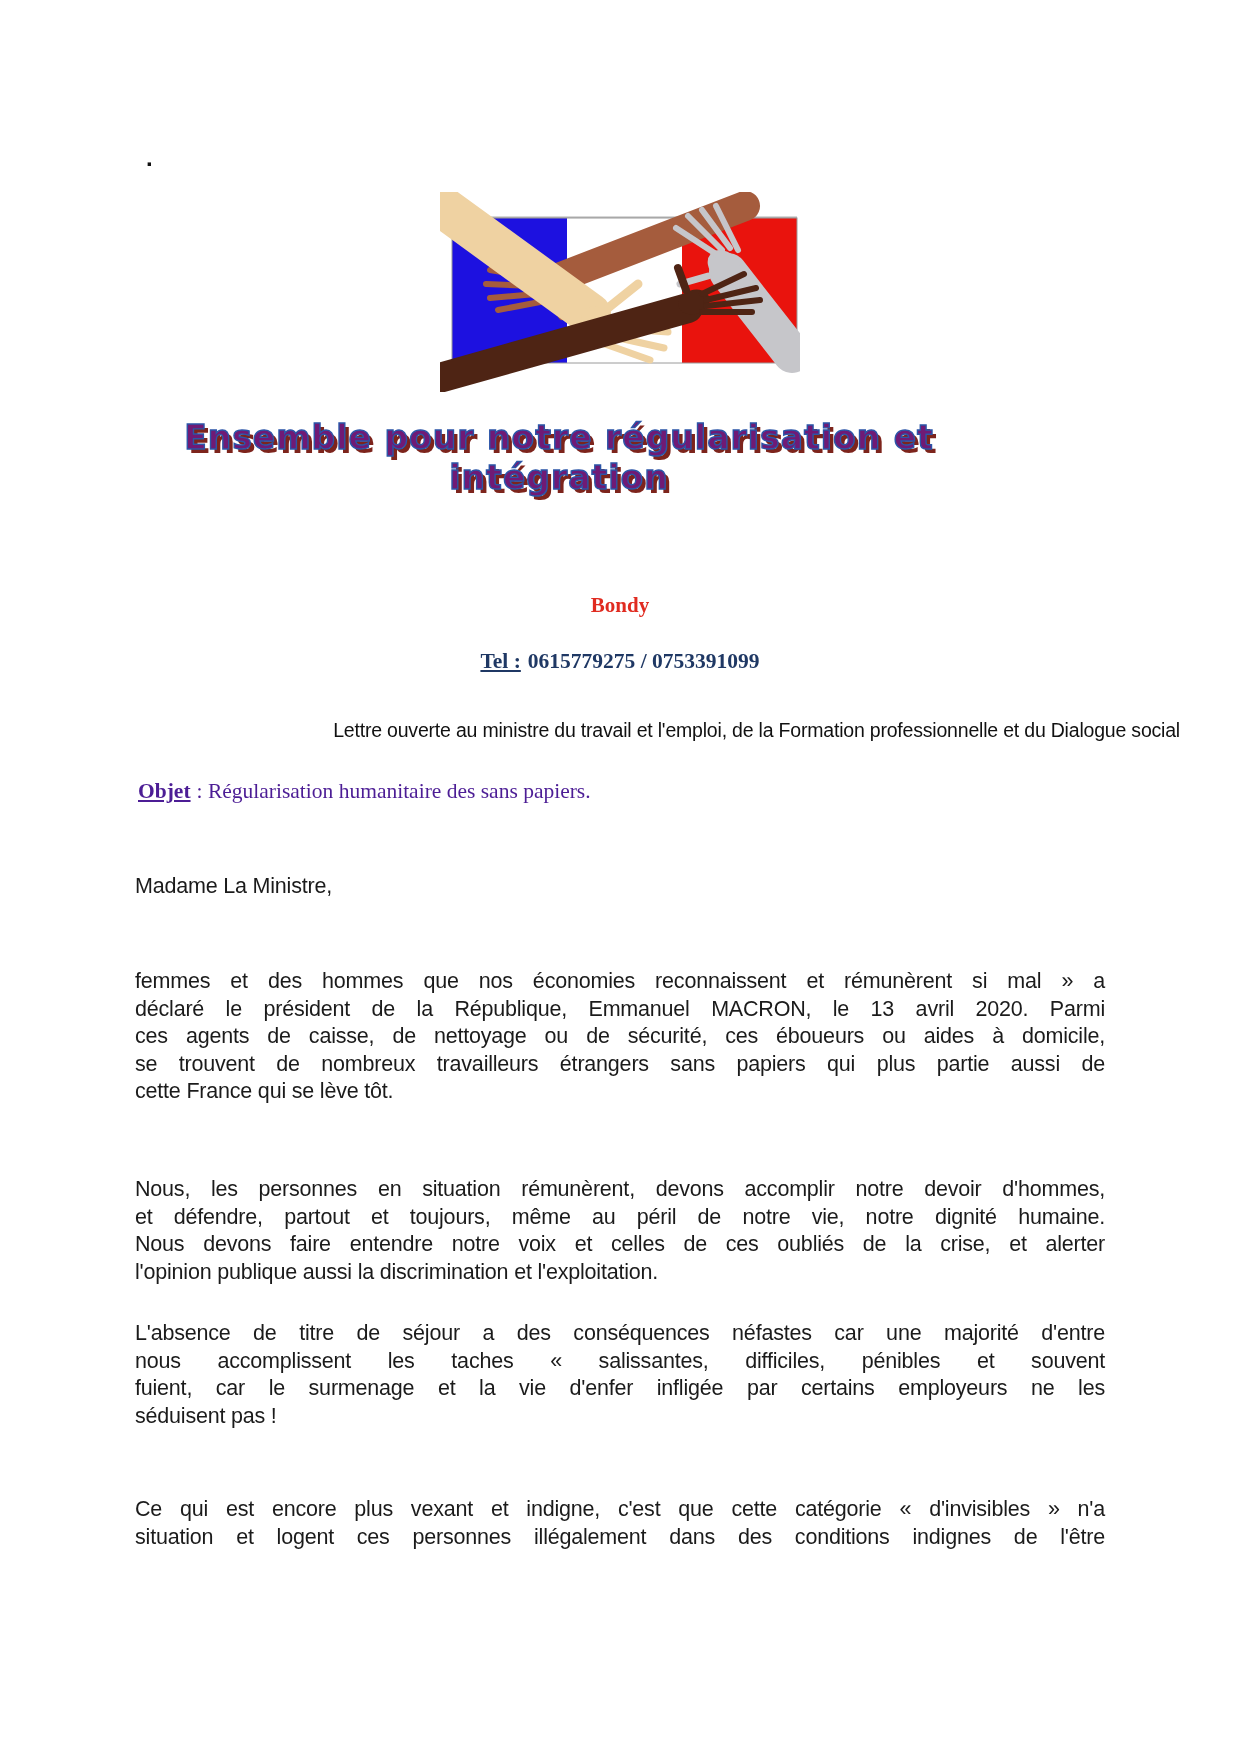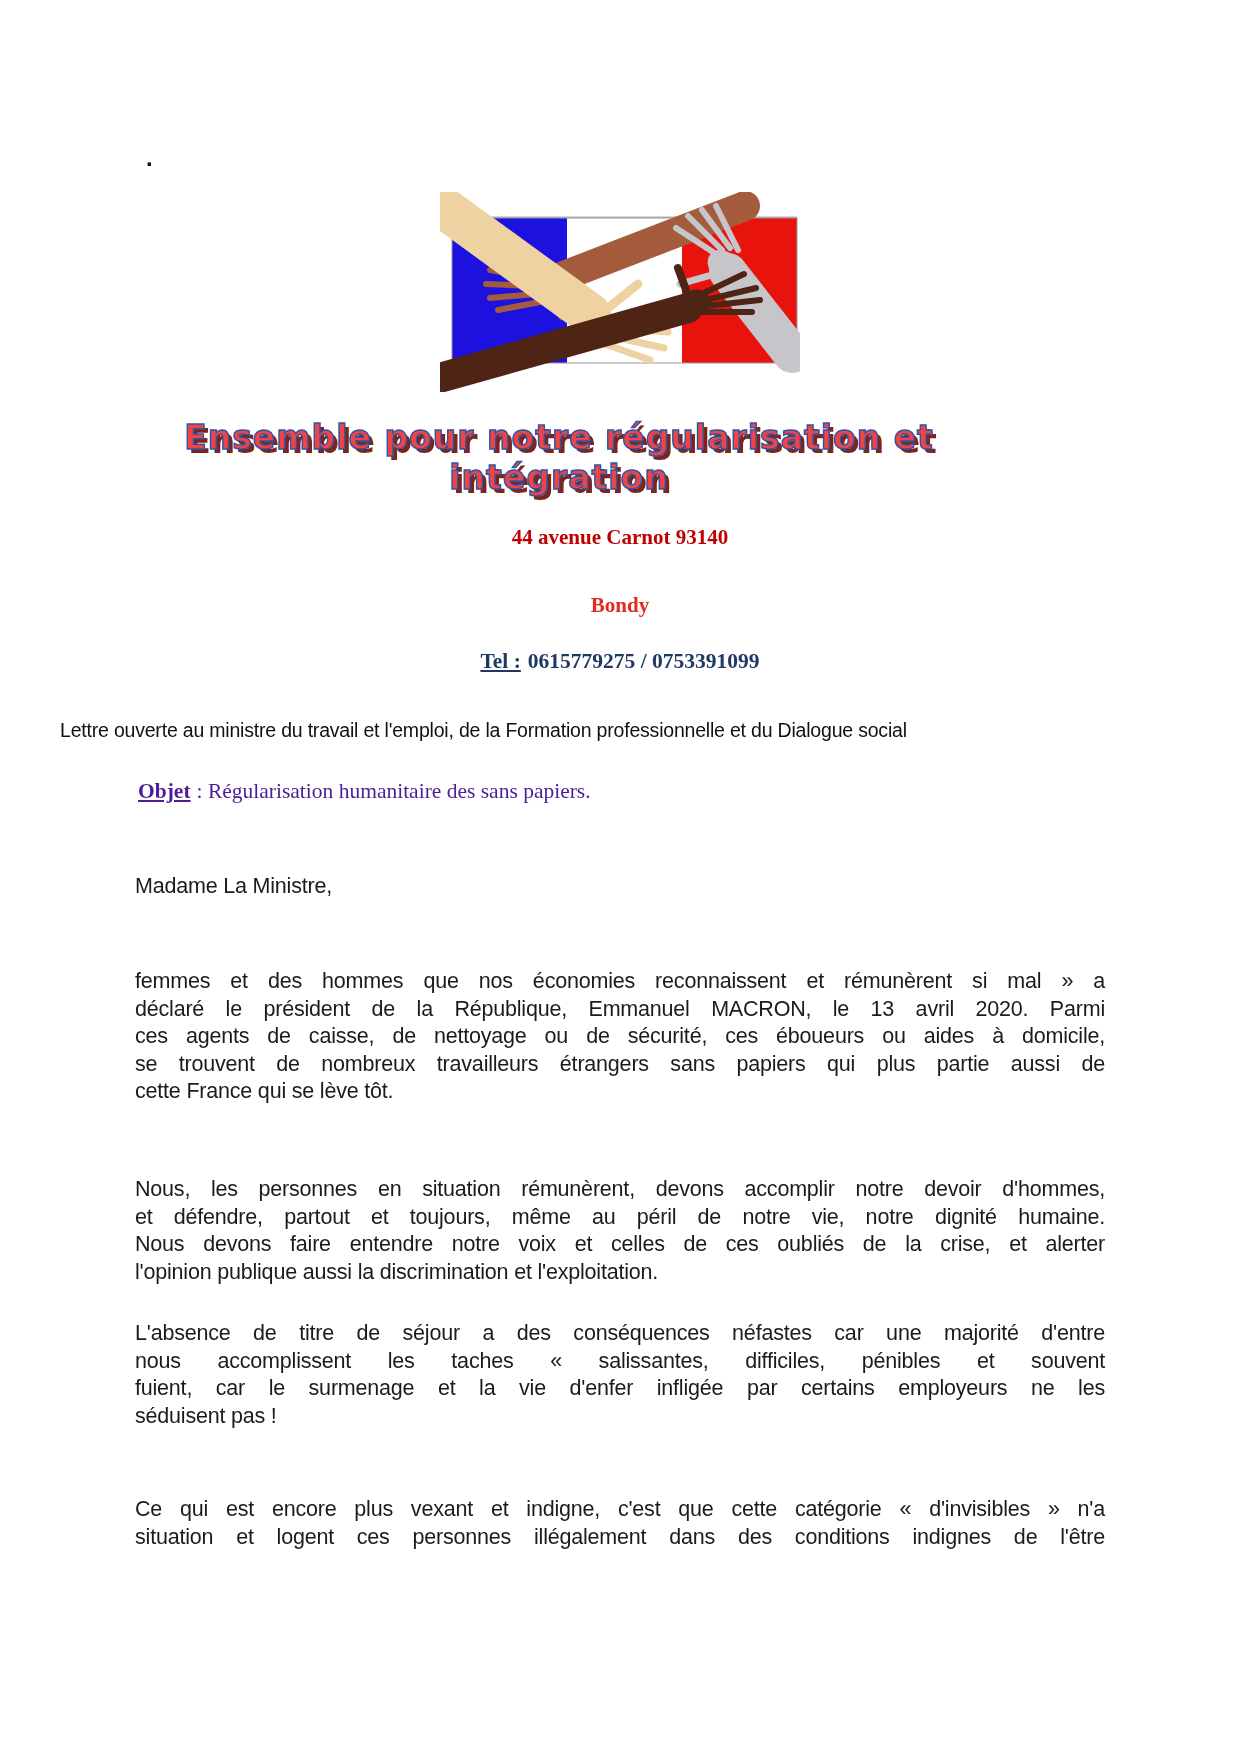--- a/index.html
+++ b/index.html
@@ -18,21 +18,21 @@
   }
   .logo-wrap{
     position:absolute;left:440px;top:192px;width:360px;height:200px;
   }
   .wordart{
     position:absolute;left:0;top:418px;width:1118px;
     margin:0;text-align:center;
     font-family:"DejaVu Sans",sans-serif;
     font-weight:bold;font-size:33px;line-height:40px;
     letter-spacing:1px;
-    color:#ef4444;
+    color:#701a75;
     -webkit-text-stroke:1.4px #2b55a8;
     text-shadow:4px 4px 0 #7d241c;
   }
   .addr1{
     position:absolute;left:135px;top:525px;width:970px;
     margin:0;text-align:center;
     font-family:"Liberation Serif",serif;font-weight:bold;
     font-size:21px;color:#c00000;
   }
   .addr2{
@@ -43,21 +43,21 @@
   }
   .telline{
     position:absolute;left:135px;top:649px;width:970px;
     margin:0;text-align:center;
     font-family:"Liberation Serif",serif;font-weight:bold;
     font-size:21.5px;color:#1f3864;
   }
   .telline .tel-label{text-decoration:underline;margin-right:7px;}
   .open-letter{
     position:absolute;left:60px;top:719px;width:1120px;
-    margin:0;text-align:left;white-space:nowrap;
+    margin:0;text-align:right;white-space:nowrap;
     font-size:19.5px;letter-spacing:-0.2px;color:#111;
   }
   .objet{
     position:absolute;left:138px;top:779px;width:1000px;margin:0;
     font-family:"Liberation Serif",serif;font-size:21.5px;color:#4c1d95;
   }
   .objet .objet-label{font-weight:bold;text-decoration:underline;}
   .objet .objet-text{margin-left:6px;}
   .salutation{
     position:absolute;left:135px;top:874px;width:970px;margin:0;
@@ -137,21 +137,20 @@
         <line x1="246" y1="98" x2="238" y2="76" stroke-width="8"></line>
       </g>
     </svg>
   </div>
 
   <h1 class="wordart">
     <span>Ensemble pour notre régularisation et</span><br>
     <span>intégration</span>
   </h1>
 
-  <p class="addr1">44 avenue Carnot 93140</p>
   <p class="addr2">Bondy</p>
 
   <p class="telline">
     <span class="tel-label">Tel :</span><span>0615779275 / 0753391099</span>
   </p>
 
   <p class="open-letter">Lettre ouverte au ministre du travail et l'emploi, de la Formation professionnelle et du Dialogue social</p>
 
   <p class="objet">
     <span class="objet-label">Objet</span><span class="objet-text">: Régularisation humanitaire des sans papiers.</span>

